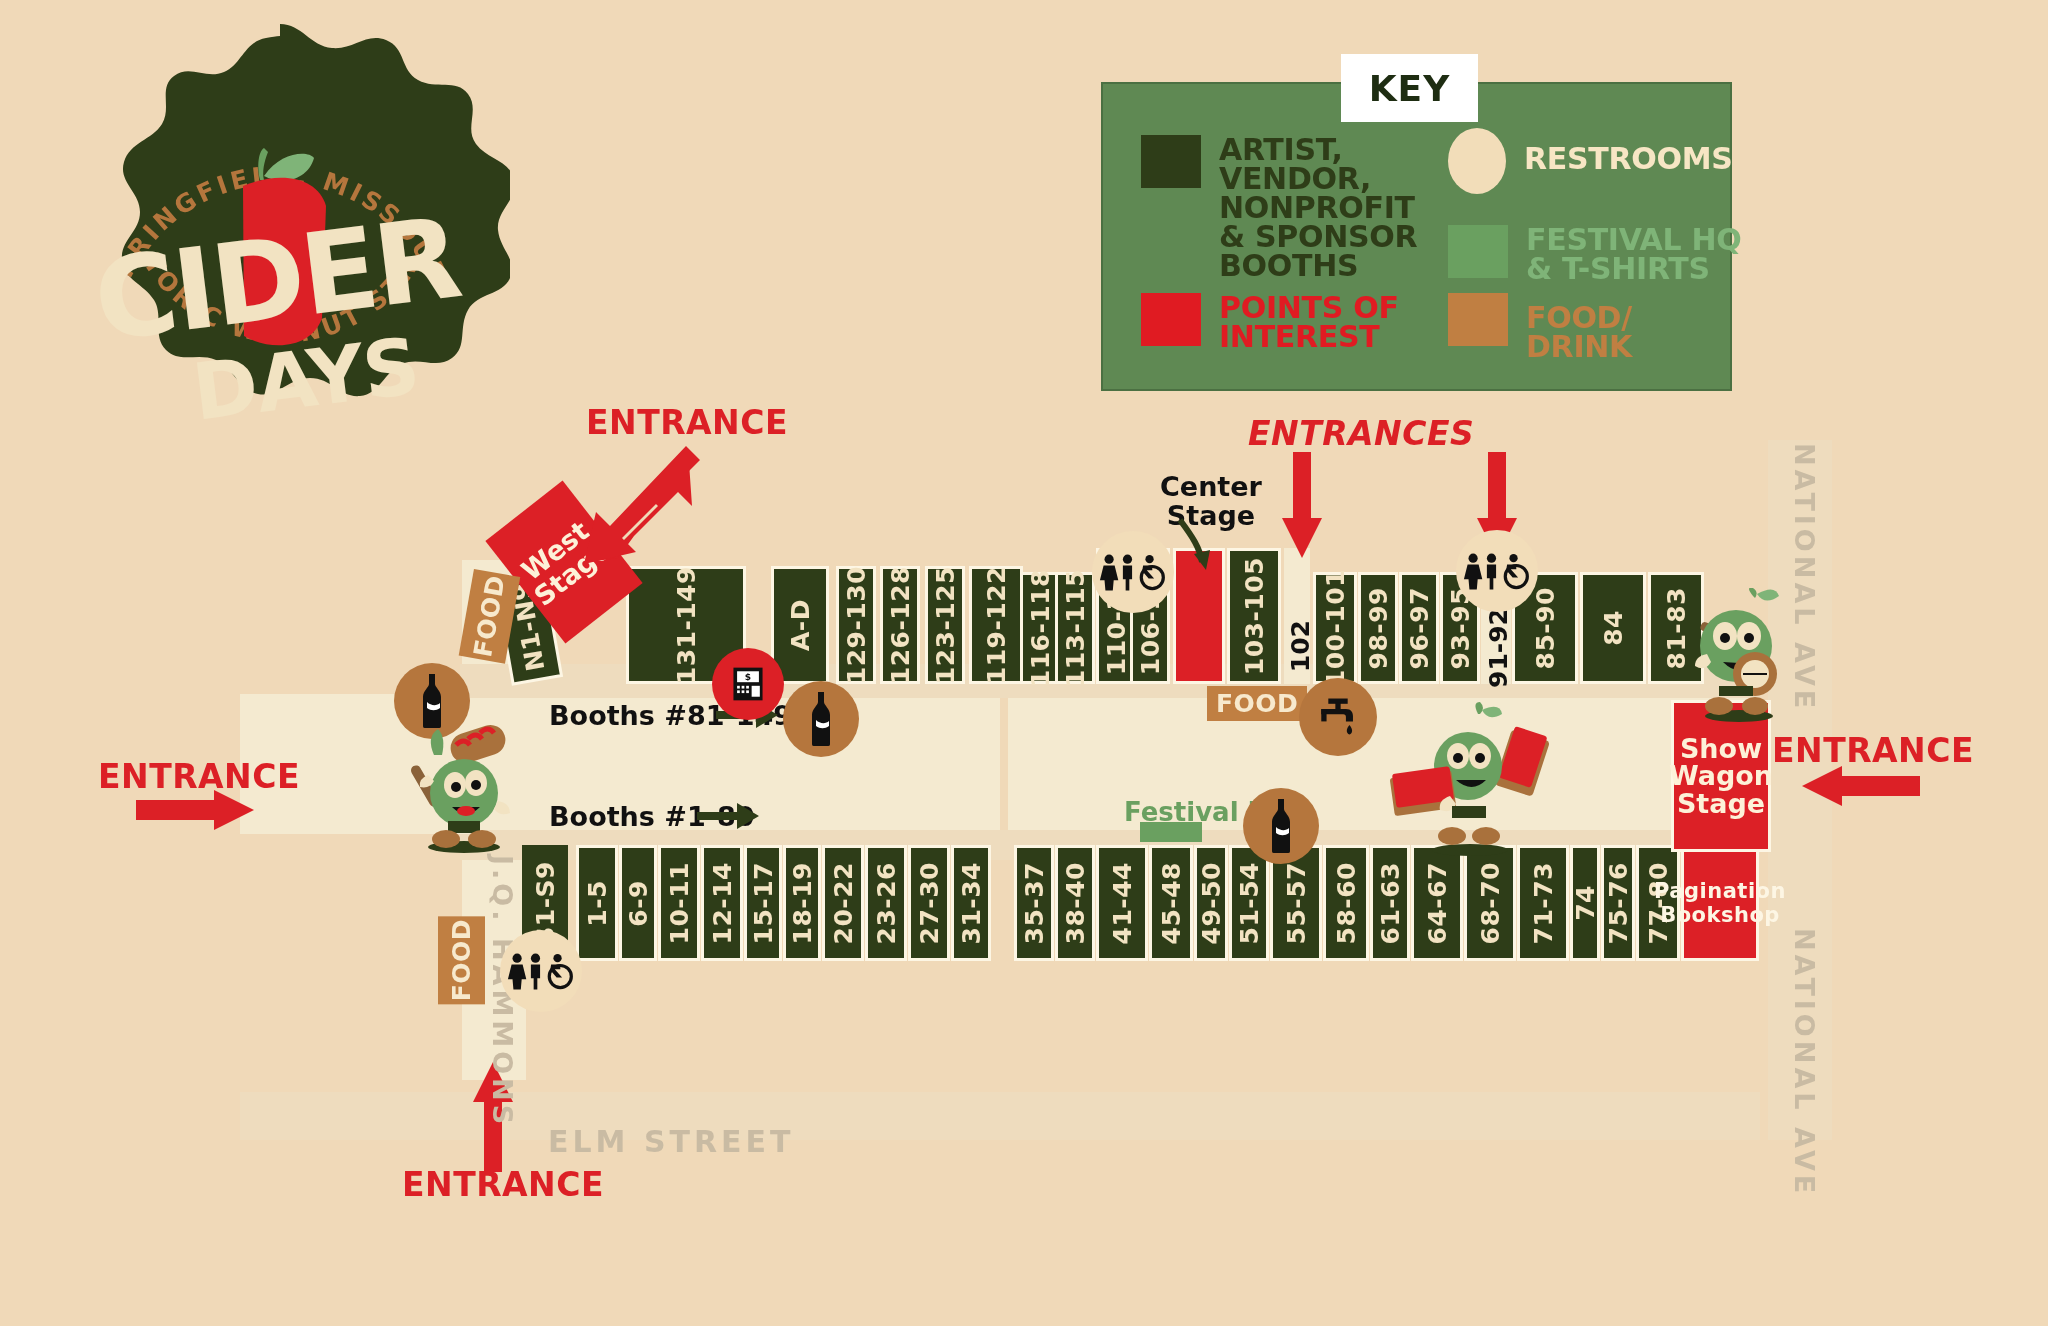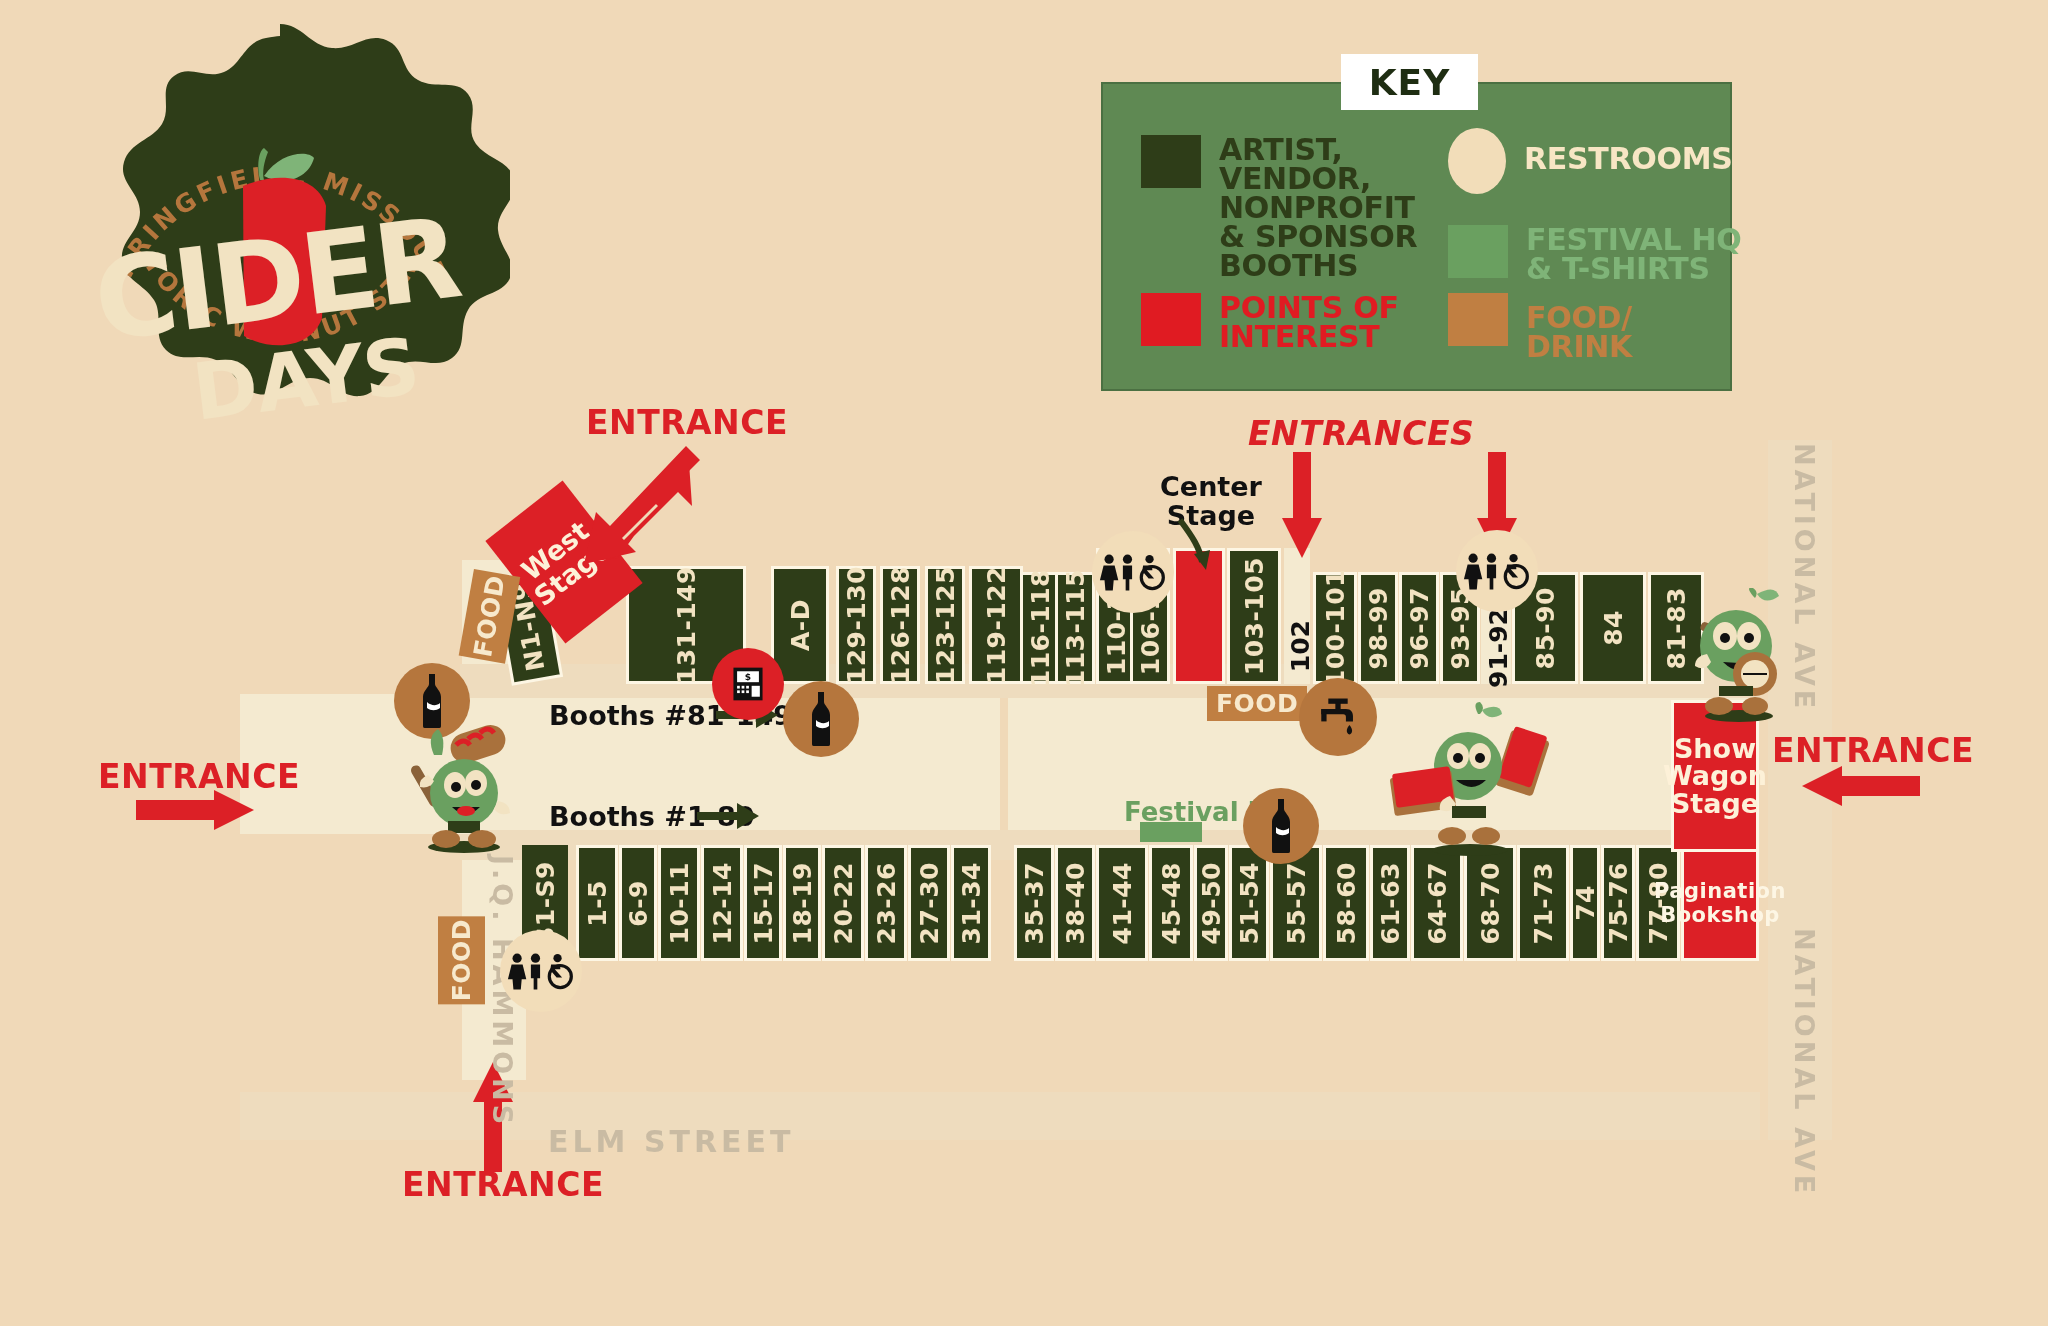--- a/index.html
+++ b/index.html
@@ -19,21 +19,21 @@
   .logo-wrap { position: absolute; left: 50px; top: 18px; width: 460px; height: 448px; }
   .logo-badge { position: absolute; inset: 0; }
   .logo-svgtext { position: absolute; inset: 0; }
 
   
   .keybox {
     position: absolute; left: 1101px; top: 82px; width: 631px; height: 309px;
     background: #5f8953; border: 2px solid #4b7042;
   }
   .key-title {
-    position: absolute; left: 1341px; top: 54px; width: 137px; height: 56px;
+    position: absolute; left: 1341px; top: 54px; width: 137px; height: 68px;
     background: #fff; color: #1e2d12; font-size: 36px; font-weight: 900;
     letter-spacing: 1px; display: flex; align-items: center; justify-content: center;
     font-family: "DejaVu Sans", sans-serif;
   }
   .key-row { position: absolute; display: flex; align-items: flex-start; }
   .key-sw { width: 60px; height: 53px; flex: 0 0 auto; }
   .key-sw.circle { border-radius: 50%; width: 58px; height: 66px; }
   .key-lbl { margin-left: 18px; font-weight: 900; line-height: 0.97; font-size: 30px;
              font-family: "DejaVu Sans", sans-serif; letter-spacing: -0.3px; }
 
@@ -61,21 +61,21 @@
     position: absolute; background: #dc2026; color: #fdf1d8;
     font-weight: 900; font-size: 27px; line-height: 1.02; text-align: center;
     display: flex; align-items: center; justify-content: center;
     font-family: "DejaVu Sans", sans-serif;
   }
   .west-stage {
     left: 515px; top: 497px; width: 98px; height: 130px;
     transform: rotate(-38deg); transform-origin: center;
   }
   .show-wagon {
-    left: 1671px; top: 700px; width: 88px; height: 152px;
+    left: 1671px; top: 700px; width: 100px; height: 152px;
     border: 3px solid #fdf6e4;
   }
 
   
   .ent-label {
     position: absolute; color: #dc2026; font-weight: 900; font-size: 33px;
     letter-spacing: 0.5px; white-space: nowrap;
     font-family: "DejaVu Sans", sans-serif;
   }
   .arrow { position: absolute; }

